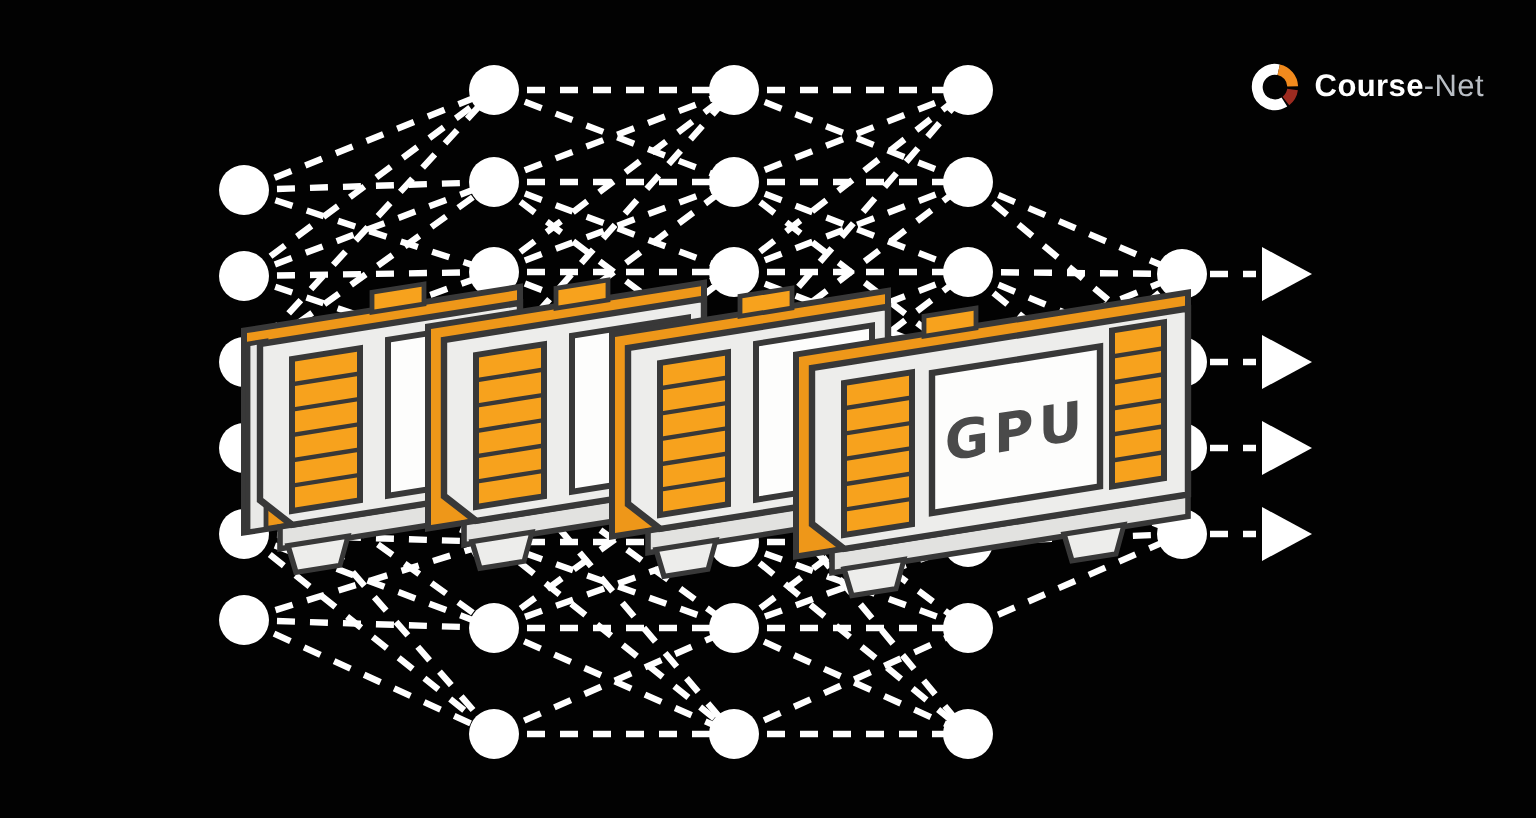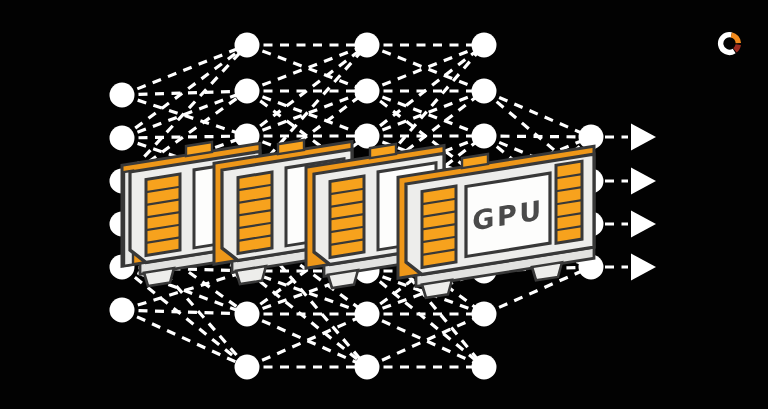--- a/index.html
+++ b/index.html
@@ -260,14 +260,15 @@
         </g>
       </g>
   </svg>
 
   <div class="logo">
     <svg class="logo-icon" viewBox="-12 -12 24 24" xmlns="http://www.w3.org/2000/svg">
       <path id="ring-white" d="M 4.50 7.21 A 8.5 8.5 0 1 1 1.77 -8.31" fill="none" stroke-width="5.2" stroke-linecap="butt" stroke="#ffffff"></path>
       <path id="ring-orange" d="M 1.77 -8.31 A 8.5 8.5 0 0 1 8.49 -0.30" fill="none" stroke-width="5.2" stroke-linecap="butt" stroke="#f18a1d"></path>
       <path id="ring-red" d="M 8.42 1.18 A 8.5 8.5 0 0 1 5.23 6.70" fill="none" stroke-width="5.2" stroke-linecap="butt" stroke="#9c2b20"></path>
     </svg>
+    <div class="logo-text"><span class="lb">Course</span><span class="ln">-Net</span></div>
   </div>
 </div>
 
 </body></html>

